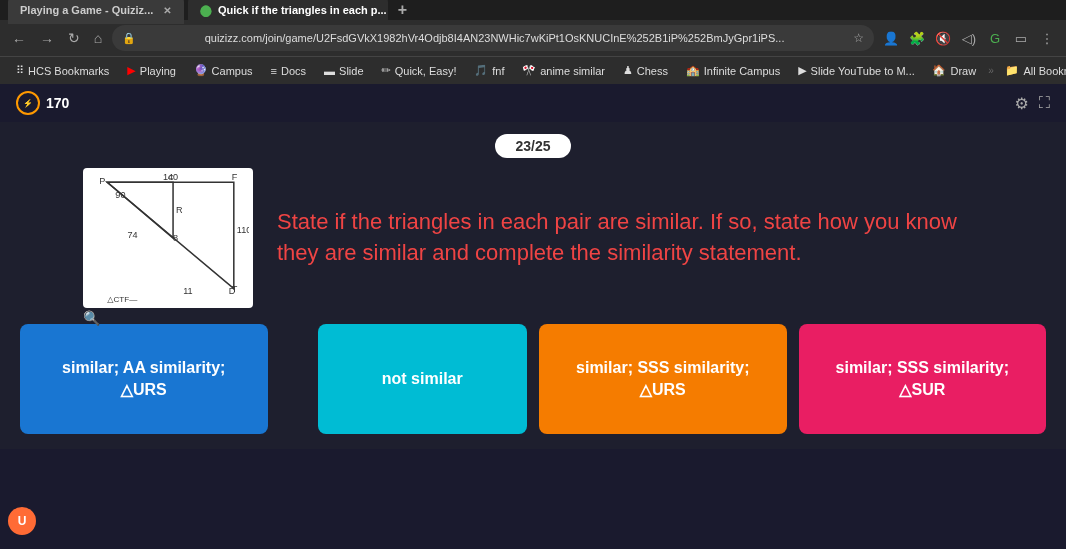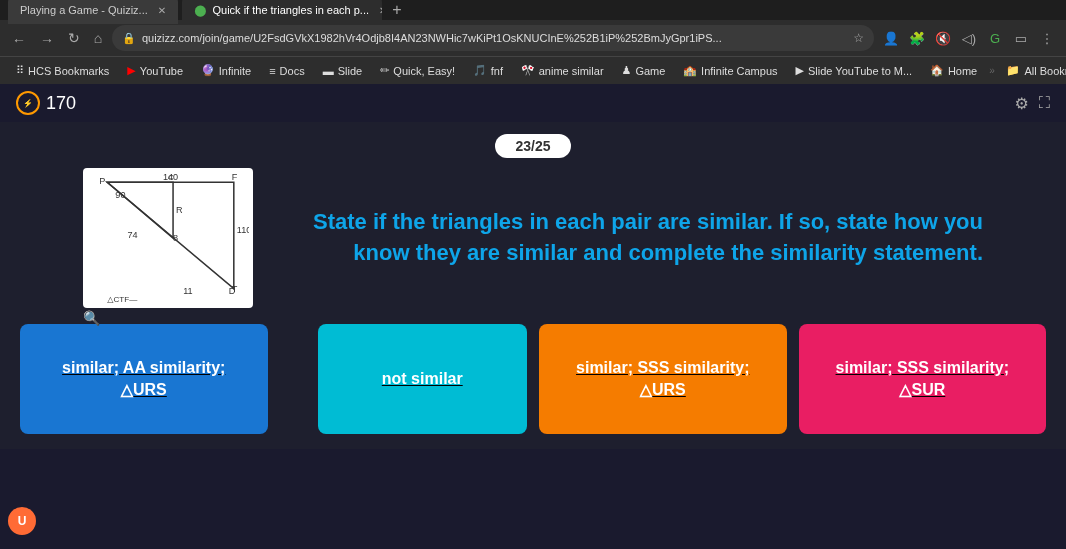--- a/index.html
+++ b/index.html
@@ -18,20 +18,21 @@
     }
 
     
     .tab-bar {
       display: flex;
       align-items: center;
       background: #1e1e1e;
       height: 20px;
       padding: 0 8px;
       gap: 4px;
+      font-weight: bold;
     }
     .tab {
       display: flex;
       align-items: center;
       padding: 4px 12px;
       border-radius: 6px 6px 0 0;
       font-size: 11px;
       color: #ccc;
       background: #3a3a3a;
       height: 28px;
@@ -83,20 +84,21 @@
       padding: 0 10px;
       color: #ddd;
       font-size: 11px;
       gap: 6px;
     }
     .address-text {
       flex: 1;
       overflow: hidden;
       text-overflow: ellipsis;
       white-space: nowrap;
+      text-align: center;
     }
     .star-icon { color: #aaa; font-size: 12px; }
     .nav-right-icons {
       display: flex;
       gap: 4px;
       align-items: center;
     }
     .nav-icon {
       color: #aaa;
       font-size: 13px;
@@ -157,22 +159,22 @@
       border-radius: 50%;
       border: 2px solid #f90;
       display: flex;
       align-items: center;
       justify-content: center;
       color: #fff;
       font-size: 8px;
     }
     .score-number {
       color: #fff;
-      font-size: 18px;
-      font-weight: normal;
+      font-size: 14px;
+      font-weight: bold;
     }
     .score-right-icons {
       display: flex;
       gap: 10px;
       align-items: center;
       color: #aaa;
       font-size: 16px;
     }
 
     
@@ -219,36 +221,35 @@
 
     .zoom-icon {
       position: absolute;
       bottom: -18px;
       left: 0;
       color: #aaa;
       font-size: 14px;
     }
 
     .question-text {
-      color: #0ea5e9;
+      color: #ef4444;
       font-size: 22px;
-      font-weight: 700;
-      text-align: right;
+      font-weight: 400;
+      text-align: left;
       line-height: 1.4;
       flex: 1;
     }
 
     
     .answers-grid {
       display: grid;
       grid-template-columns: repeat(4, 1fr);
       gap: 12px;
       width: 100%;
       padding: 16px 0 15px;
-      text-decoration: underline;
     }
 
     .answer-btn {
       border: none;
       border-radius: 8px;
       padding: 20px 16px;
       font-size: 16px;
       font-weight: 600;
       color: #fff;
       cursor: pointer;
@@ -326,25 +327,25 @@
     </div>
   </div>
 
   <div class="bookmarks-bar">
     <div class="bookmark-item">
       <span class="bookmark-icon">⠿</span>
       <span>HCS Bookmarks</span>
     </div>
     <div class="bookmark-item">
       <span class="bookmark-icon" style="color:#f00;">▶</span>
-      <span>YouTube</span>
+      <span>Playing</span>
     </div>
     <div class="bookmark-item">
       <span class="bookmark-icon">🔮</span>
-      <span>Infinite</span>
+      <span>Campus</span>
     </div>
     <div class="bookmark-item">
       <span class="bookmark-icon">≡</span>
       <span>Docs</span>
     </div>
     <div class="bookmark-item">
       <span class="bookmark-icon">▬</span>
       <span>Slide</span>
     </div>
     <div class="bookmark-item">
@@ -354,33 +355,33 @@
     <div class="bookmark-item">
       <span class="bookmark-icon">🎵</span>
       <span>fnf</span>
     </div>
     <div class="bookmark-item">
       <span class="bookmark-icon">🎌</span>
       <span>anime similar</span>
     </div>
     <div class="bookmark-item">
       <span class="bookmark-icon">♟</span>
-      <span>Game</span>
+      <span>Chess</span>
     </div>
     <div class="bookmark-item">
       <span class="bookmark-icon">🏫</span>
       <span>Infinite Campus</span>
     </div>
     <div class="bookmark-item">
       <span class="bookmark-icon">▶</span>
       <span>Slide YouTube to M...</span>
     </div>
     <div class="bookmark-item">
       <span class="bookmark-icon">🏠</span>
-      <span>Home</span>
+      <span>Draw</span>
     </div>
     <span class="bookmark-separator">»</span>
     <div class="bookmark-item">
       <span class="bookmark-icon">📁</span>
       <span>All Bookmarks</span>
     </div>
   </div>
 </div>
 
 <div style="background:#1a1a2e; position:relative; height: calc(549px - 96px);">

